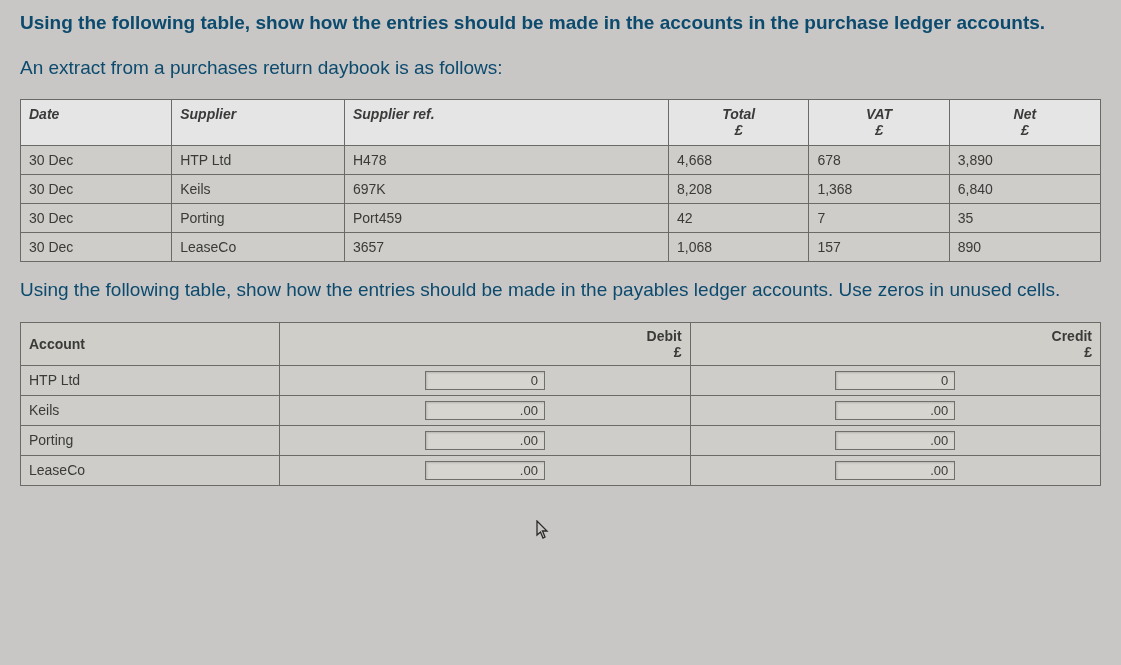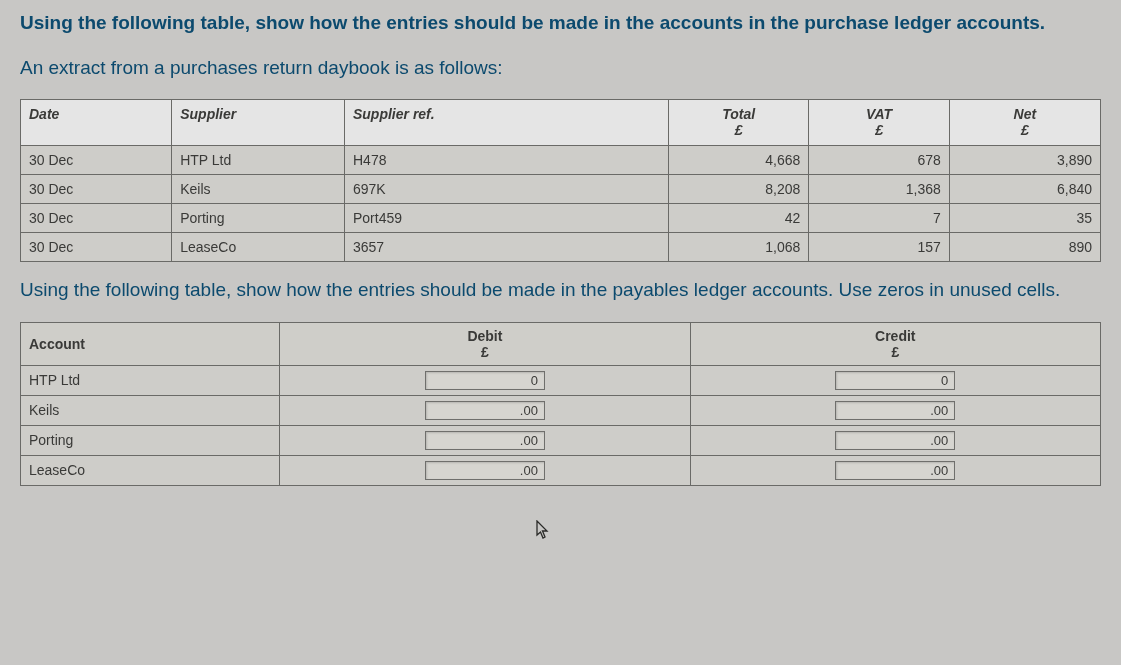--- a/index.html
+++ b/index.html
@@ -32,33 +32,33 @@
     color: #3a3a38;
     vertical-align: top;
   }
   table.daybook th {
     font-weight: bold;
     text-align: left;
     background: #e5e5e5;
     font-style: italic;
   }
   table.daybook th.center { text-align: center; }
-  table.daybook td.num { text-align: right; }
+  table.daybook td.num { }
   table.daybook .headerrow th { height: 46px; }
 
   table.ledger td, table.ledger th {
     border: 1px solid #6a6a67;
     padding: 5px 8px;
     font-size: 14px;
     color: #3a3a38;
     vertical-align: middle;
     height: 30px;
   }
   table.ledger th { font-weight: bold; background: #cfcec9; text-align: left; }
-  table.ledger th.center { text-align: center; }
+  table.ledger th.center { text-align: right; }
 
   .inputcell {
     display: inline-block;
     width: 120px;
     border: 1px solid #6f6f6c;
     background: #d6d5d0;
     padding: 1px 6px;
     text-align: right;
     font-size: 13px;
     color: #3a3a38;

